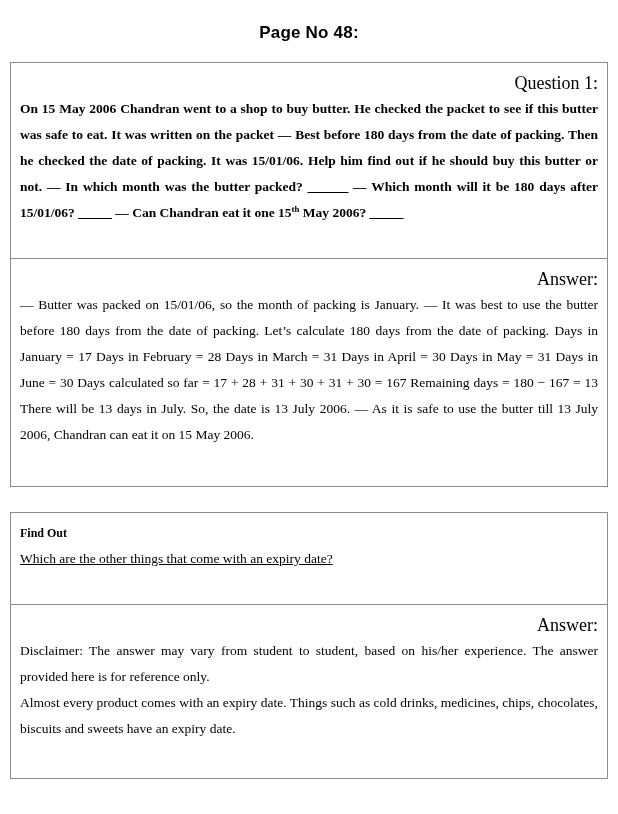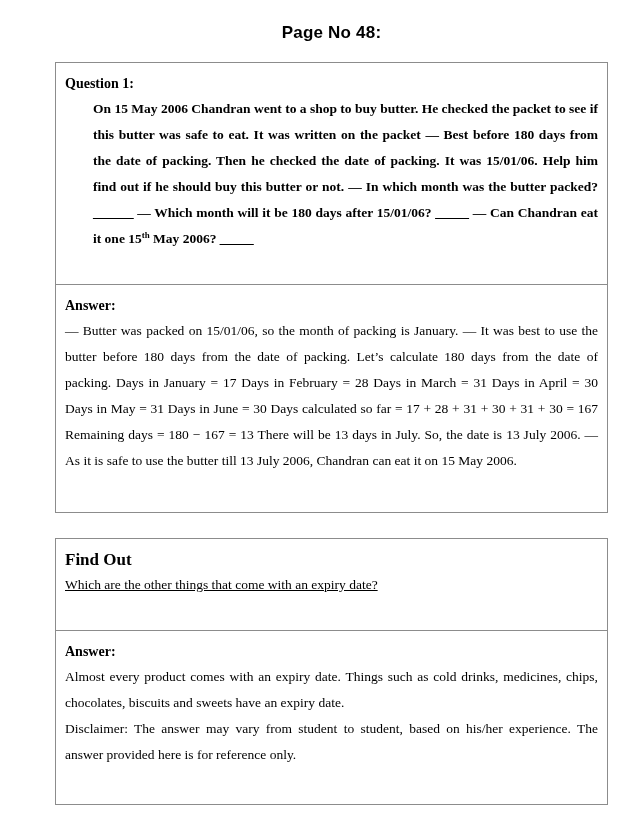--- a/index.html
+++ b/index.html
@@ -14,21 +14,20 @@
     font-family: "Liberation Serif", "DejaVu Serif", serif;
     color: #000000;
     overflow: hidden;
   }
 
   .page {
     width: 618px;
     height: 609px;
     position: relative;
     box-sizing: border-box;
-    padding-left: 45px;
   }
 
   .page-title {
     text-align: center;
     font-family: "Liberation Sans", "DejaVu Sans", sans-serif;
     font-weight: bold;
     font-size: 17px;
     letter-spacing: 0.2px;
     margin: 0;
     padding-top: 22px;
@@ -53,47 +52,47 @@
   }
 
   .qa-divider {
     border-top: 1px solid #8c8c8c;
     height: 0;
     font-size: 0;
     line-height: 0;
   }
 
   .section-heading {
-    font-weight: bold;
-    font-size: 14px;
+    font-weight: normal;
+    font-size: 18px;
     line-height: 25px;
     margin: 0;
     padding: 0;
+    text-align: right;
   }
 
   .sub-heading {
     font-weight: bold;
-    font-size: 17px;
+    font-size: 12px;
     line-height: 25px;
     margin: 0;
     padding: 0;
   }
 
   .body-text {
     font-size: 13.5px;
     line-height: 26px;
     margin: 0;
     padding: 0;
     text-align: justify;
     text-justify: inter-word;
   }
 
   .body-text.bold {
     font-weight: bold;
-    margin-left: 28px;
   }
 
   .body-text.plain {
     text-align: justify;
   }
 
   .no-justify {
     text-align: left;
     text-decoration: underline;
   }
@@ -145,20 +144,20 @@
     <div class="qa-section">
       <div class="sub-heading">Find Out</div>
       <div class="body-text no-justify">Which are the other things that come with an expiry date?</div>
       <div class="pad-bottom-q2"></div>
     </div>
 
     <div class="qa-divider"></div>
 
     <div class="qa-section">
       <div class="section-heading">Answer:</div>
+      <div class="body-text plain">Disclaimer: The answer may vary from student to student, based on his/her experience. The answer provided here is for reference only.</div>
       <div class="body-text plain">Almost every product comes with an expiry date. Things such as cold drinks, medicines, chips, chocolates, biscuits and sweets have an expiry date.</div>
-      <div class="body-text plain">Disclaimer: The answer may vary from student to student, based on his/her experience. The answer provided here is for reference only.</div>
       <div class="pad-bottom-a2"></div>
     </div>
 
   </div>
 
 </div>
 
 </body></html>

